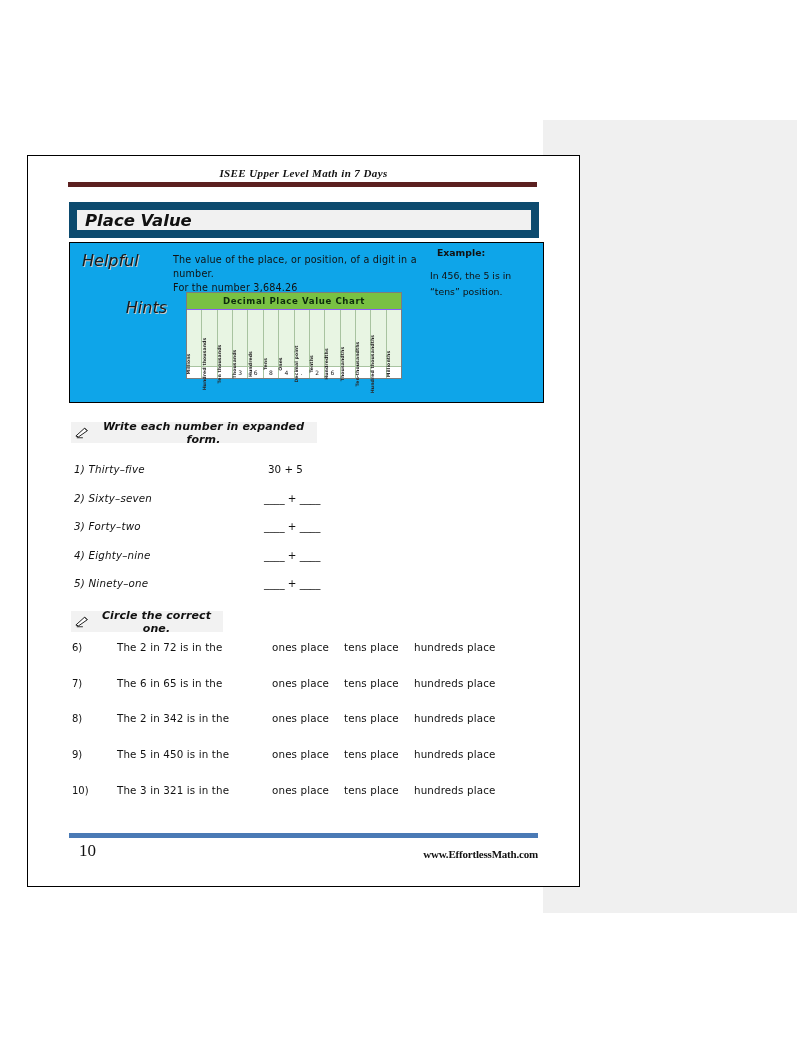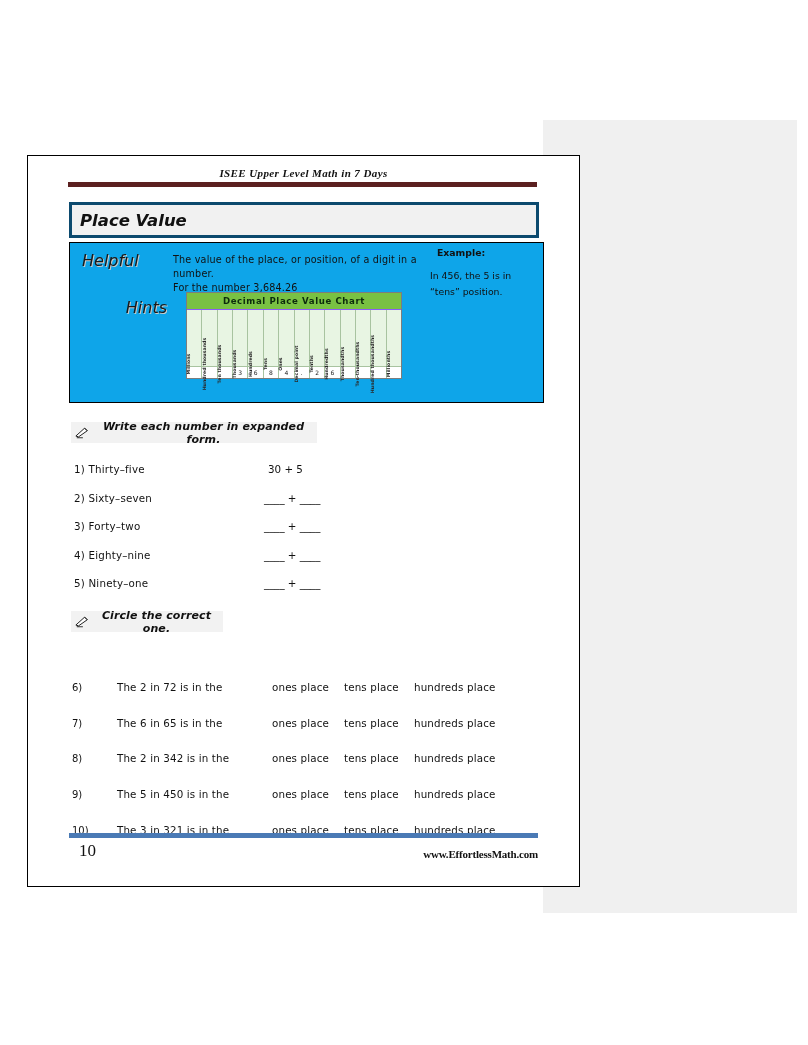--- a/index.html
+++ b/index.html
@@ -61,21 +61,21 @@
   }
 
   
   .title-bar {
     position: absolute;
     left: 41px;
     top: 46px;
     width: 470px;
     height: 36px;
     background: #f1f1f1;
-    border: 3px solid #0c4a6e;
+    border: 8px solid #0c4a6e;
     box-sizing: border-box;
     display: flex;
     align-items: center;
   }
   .title-bar .title-text {
     font-family: "DejaVu Sans", sans-serif;
     font-weight: bold;
     font-style: italic;
     font-size: 16.5px;
     color: #111;
@@ -229,20 +229,21 @@
     display: flex;
     align-items: baseline;
     height: 28.5px;
   }
   .exp-q {
     width: 190px;
     font-family: "DejaVu Sans", sans-serif;
     font-size: 10.3px;
     color: #111;
     letter-spacing: 0.2px;
+    font-style: italic;
   }
   .exp-a {
     font-family: "DejaVu Sans", sans-serif;
     font-size: 10.3px;
     color: #111;
     white-space: pre;
   }
   .exp-row.first .exp-a { padding-left: 4px; }
 
   
@@ -265,21 +266,21 @@
     color: #111;
     letter-spacing: 0.15px;
   }
   .circ-opt {
     font-family: "DejaVu Sans", sans-serif;
     font-size: 10.3px;
     color: #111;
     letter-spacing: 0.15px;
   }
   .circ-opt.o1 { width: 72px; }
-  .circ-opt.o2 { width: 70px; margin-top: 40px; }
+  .circ-opt.o2 { width: 70px; }
 
   
   .footer-rule {
     position: absolute;
     left: 41px;
     top: 677px;
     width: 469px;
     height: 5px;
     background: #4a7ab5;
   }

